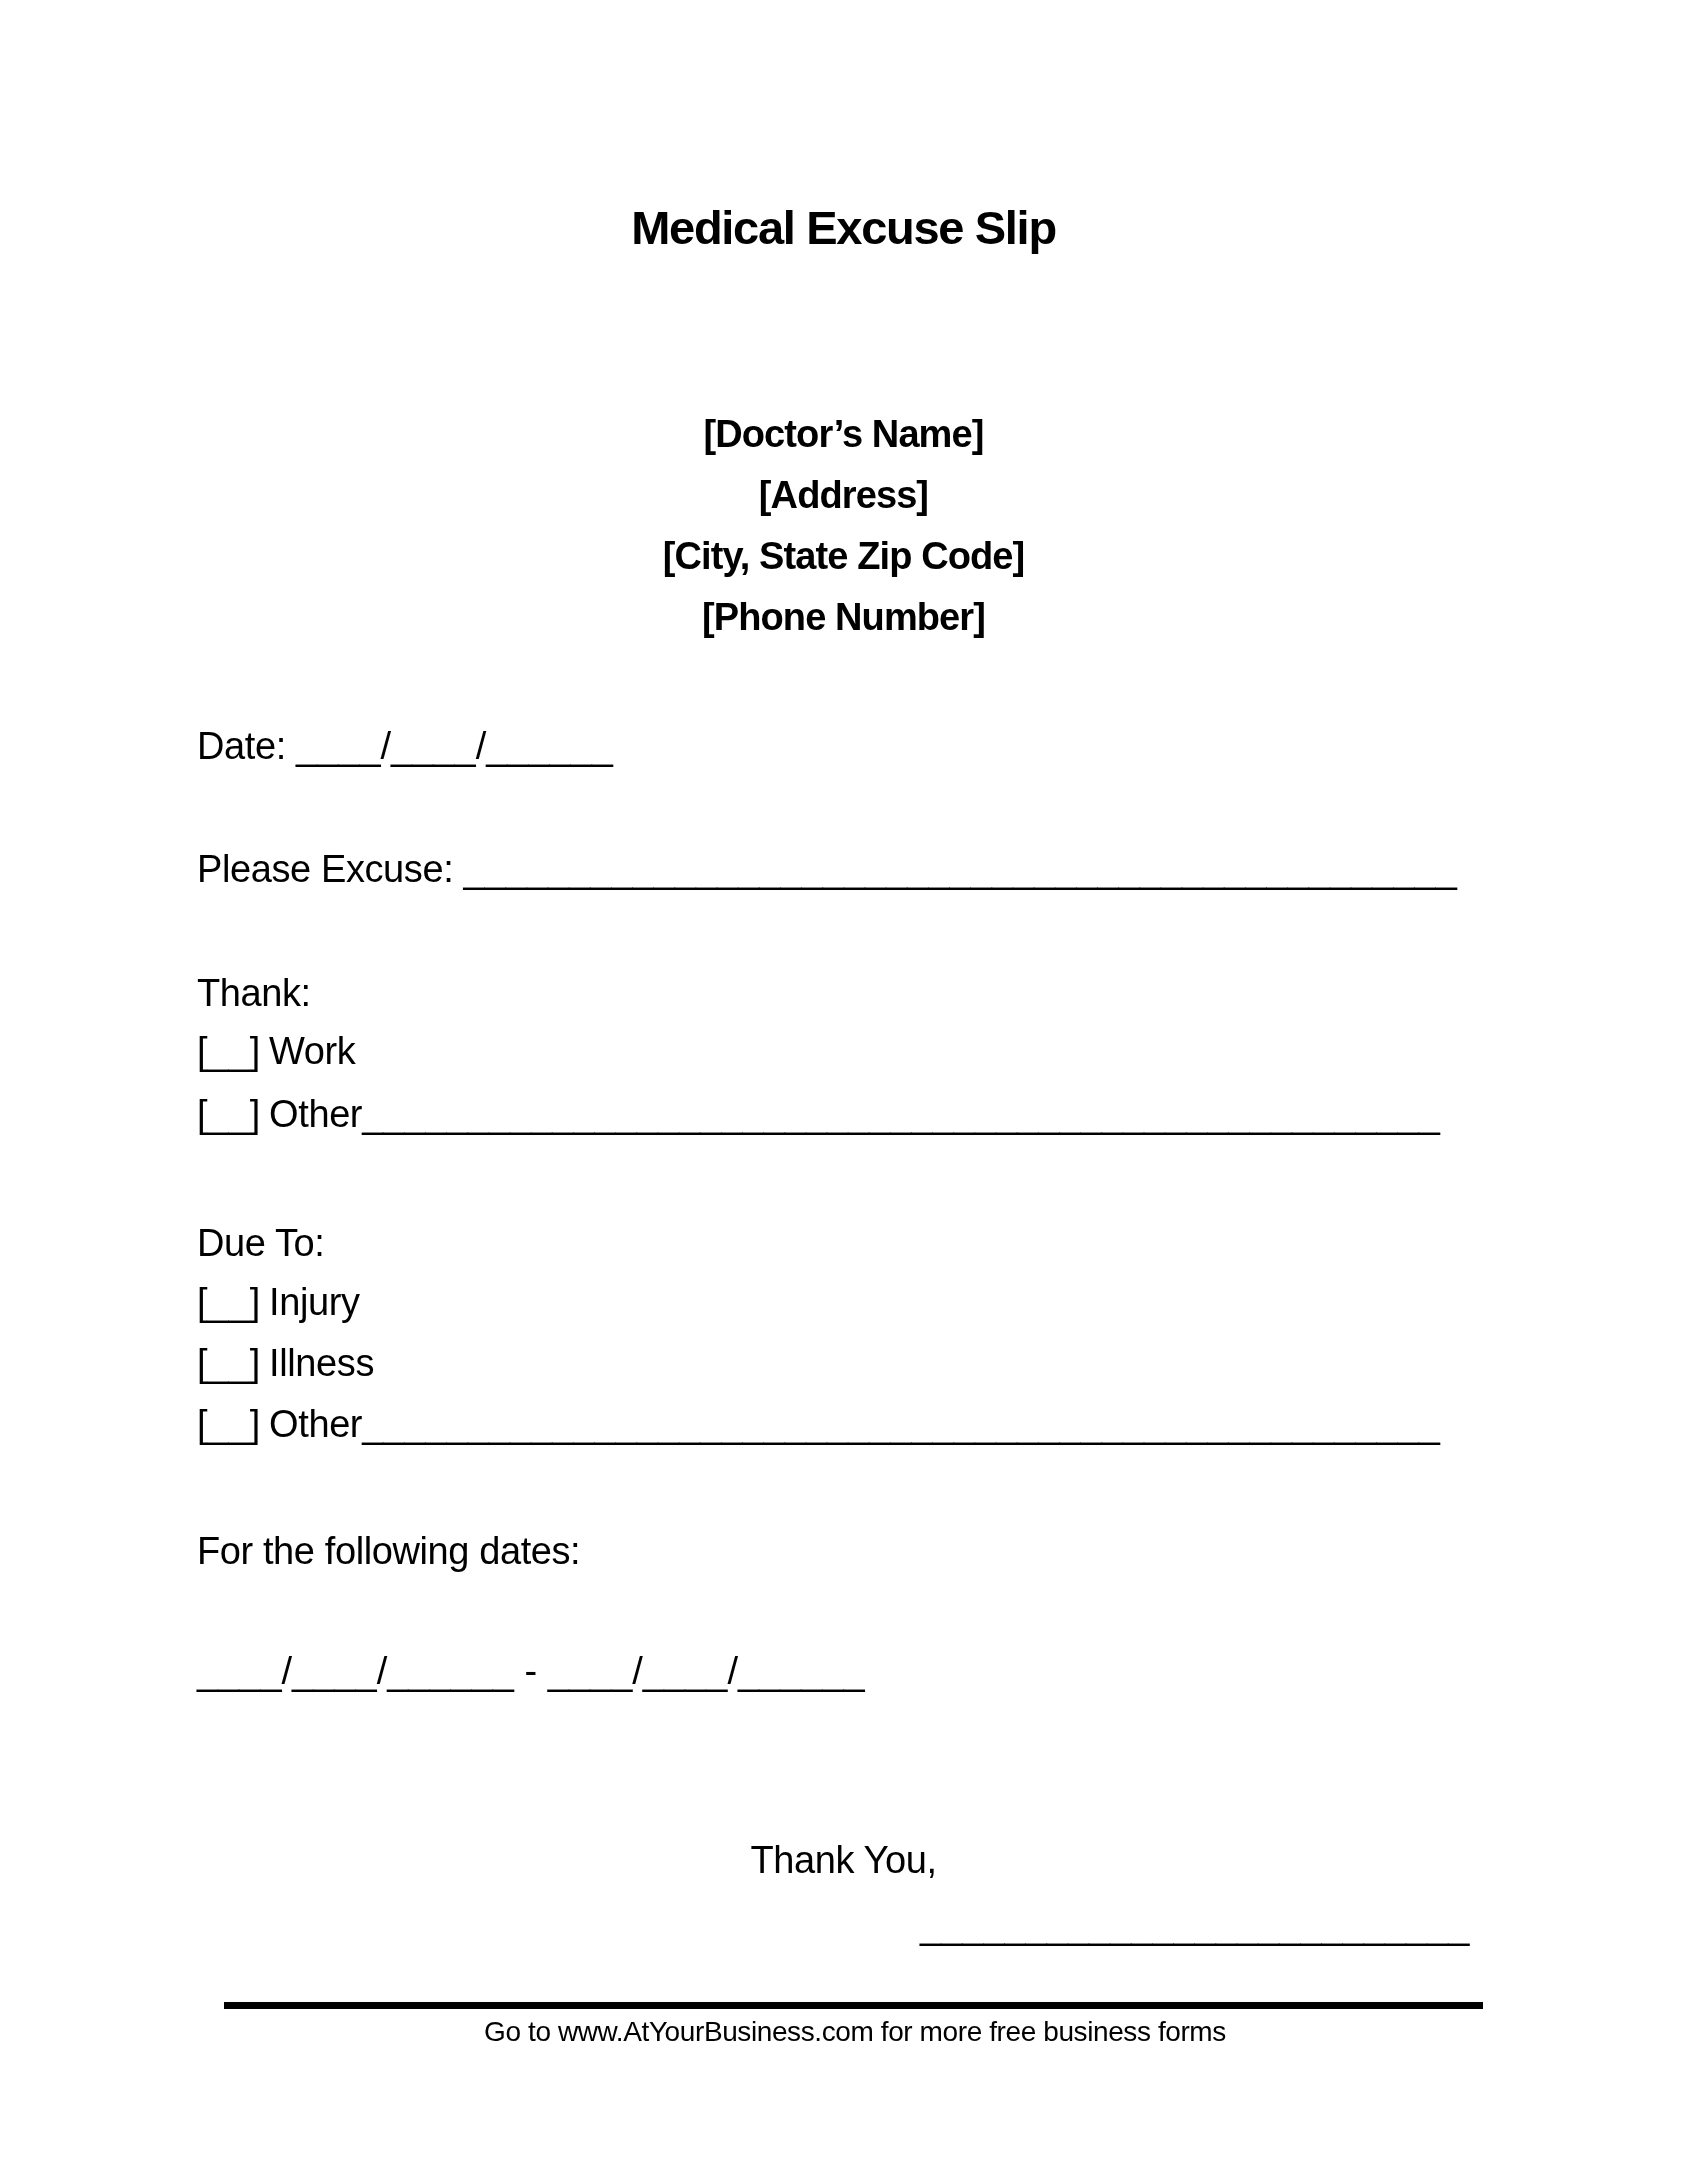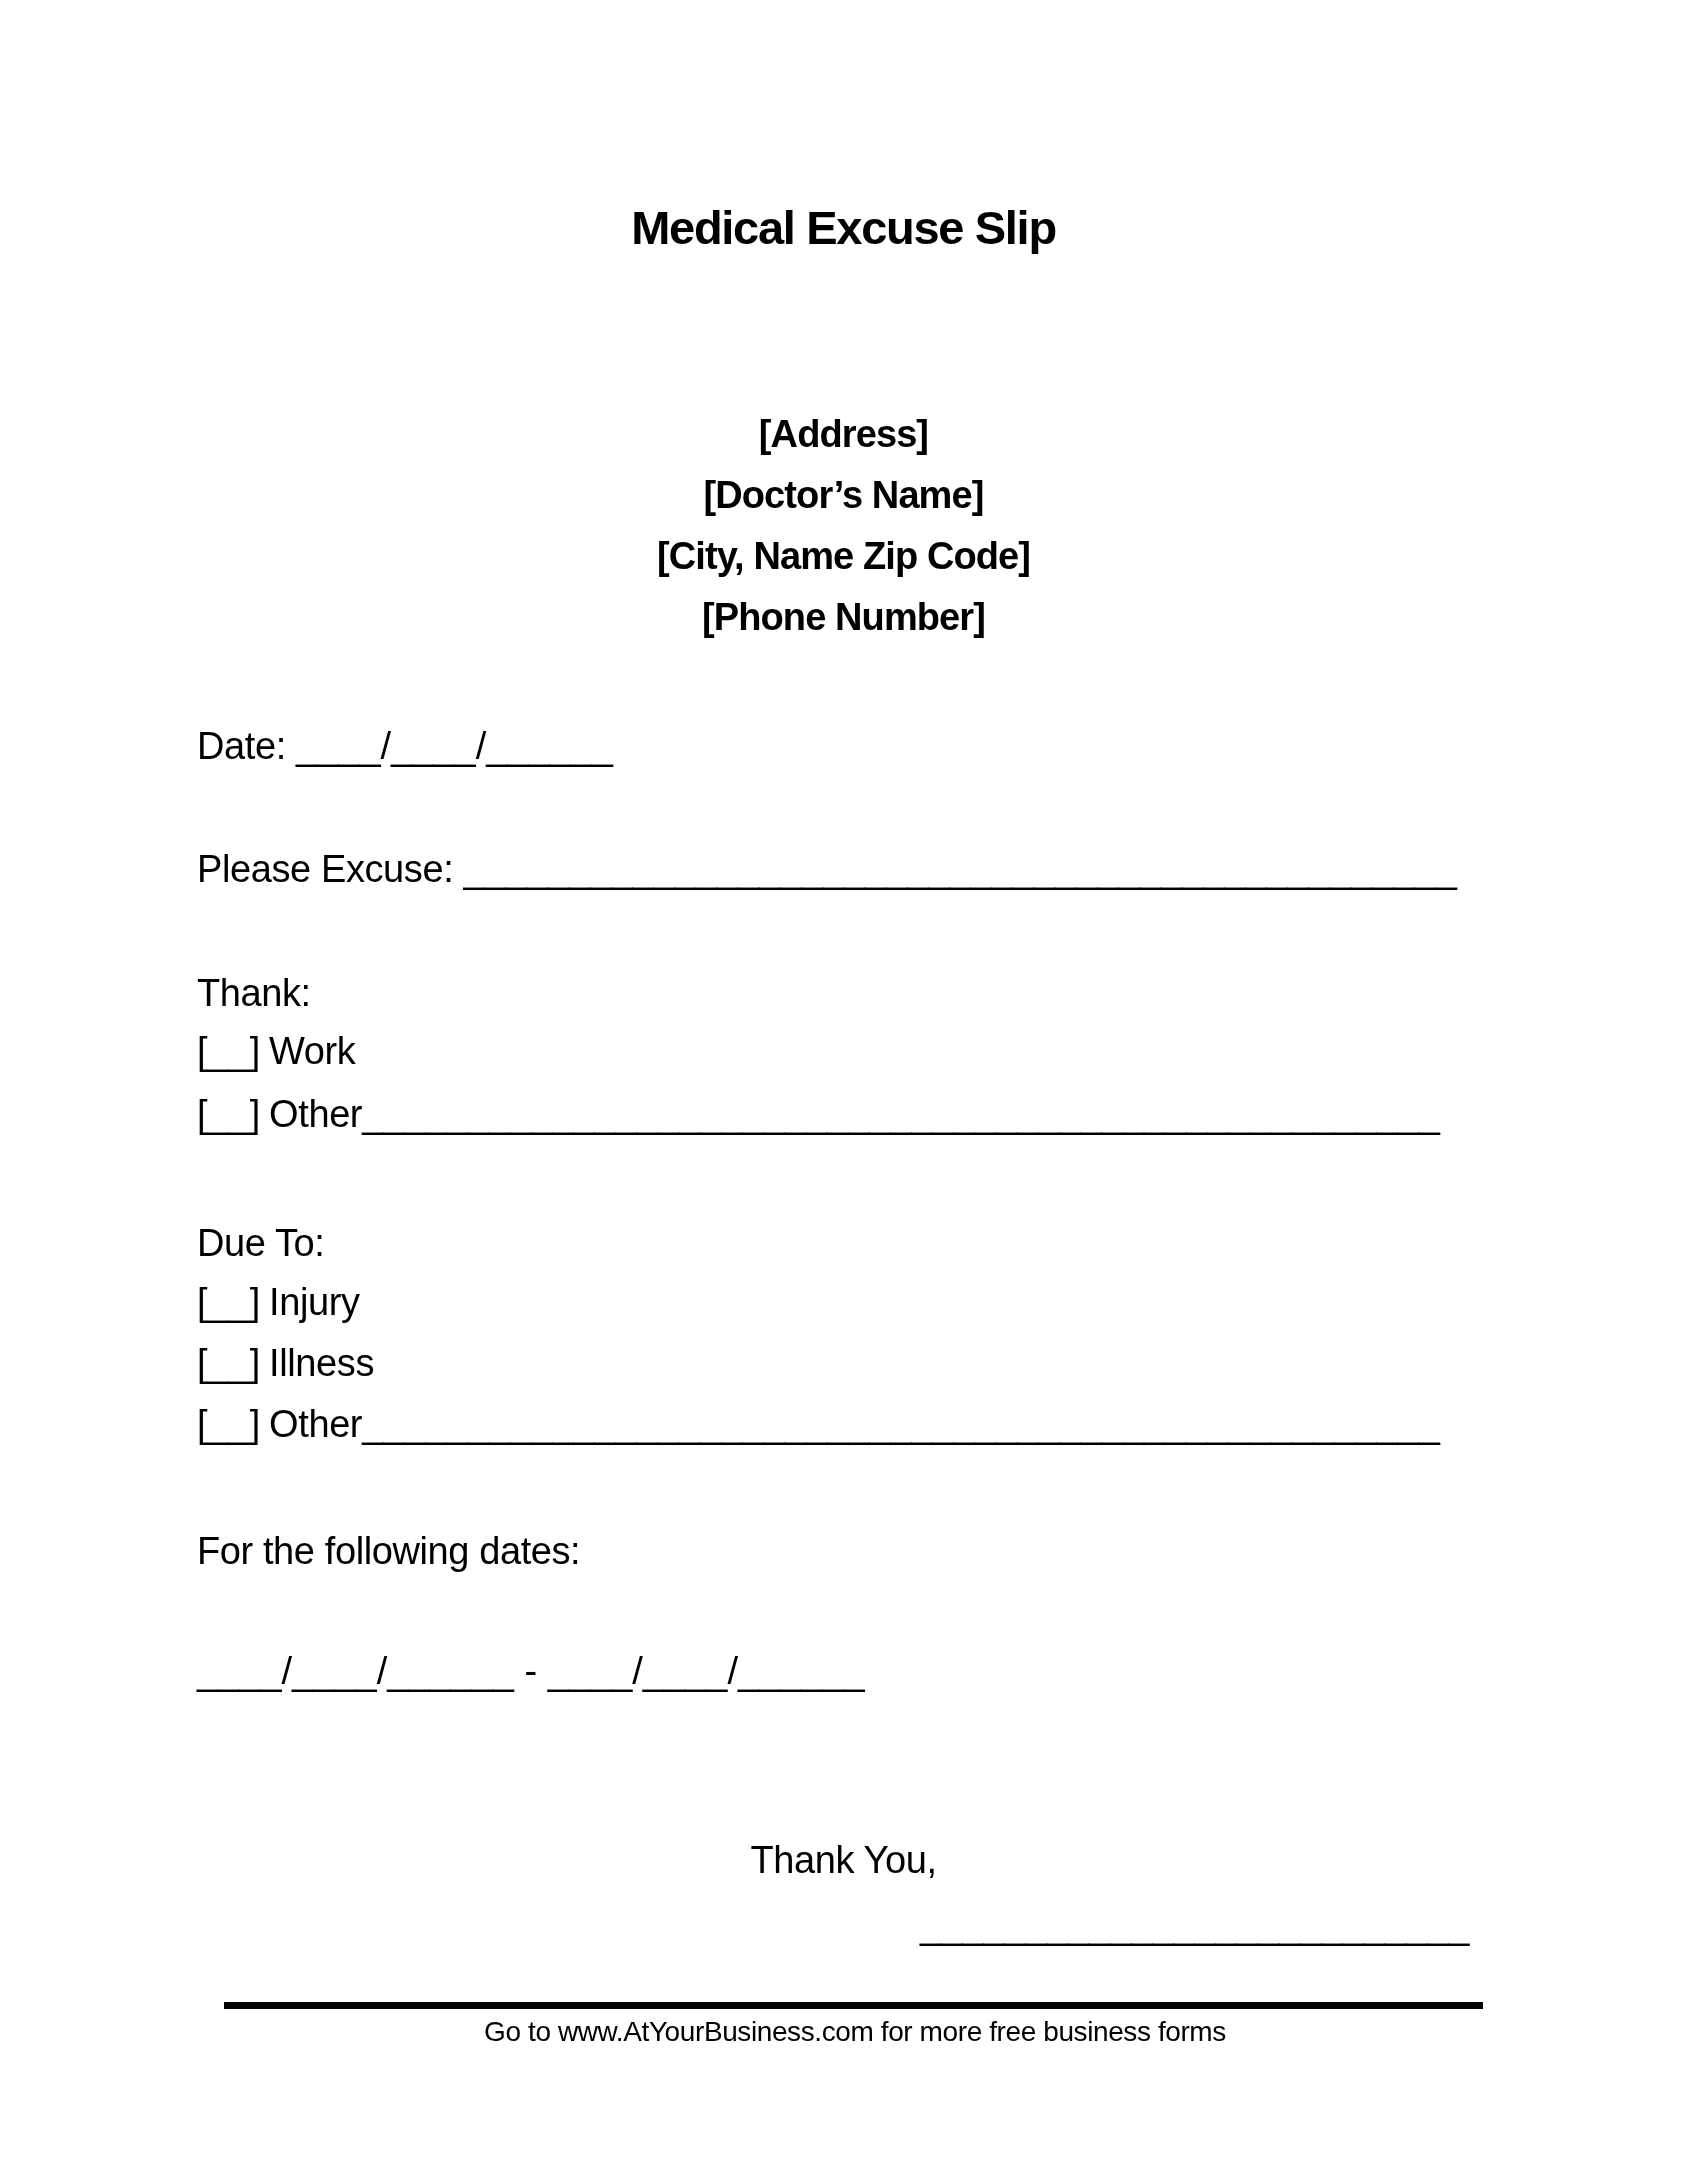--- a/index.html
+++ b/index.html
@@ -86,23 +86,23 @@
   }
 </style>
 </head>
 <body>
 
 <div class="page">
 
   <div class="abs title">Medical Excuse Slip</div>
 
   <div class="abs doctor-block">
+    <div>[Doctor’s Name]</div>
     <div>[Address]</div>
-    <div>[Doctor’s Name]</div>
-    <div>[City, Name Zip Code]</div>
+    <div>[City, State Zip Code]</div>
     <div>[Phone Number]</div>
   </div>
 
   <div class="abs row" style="top:845px">
     <span>Please Excuse:</span>
     <span class="blank">_______________________________________________</span>
   </div>
 
   <div class="abs row" style="top:722px">
     <span>Date:</span>

